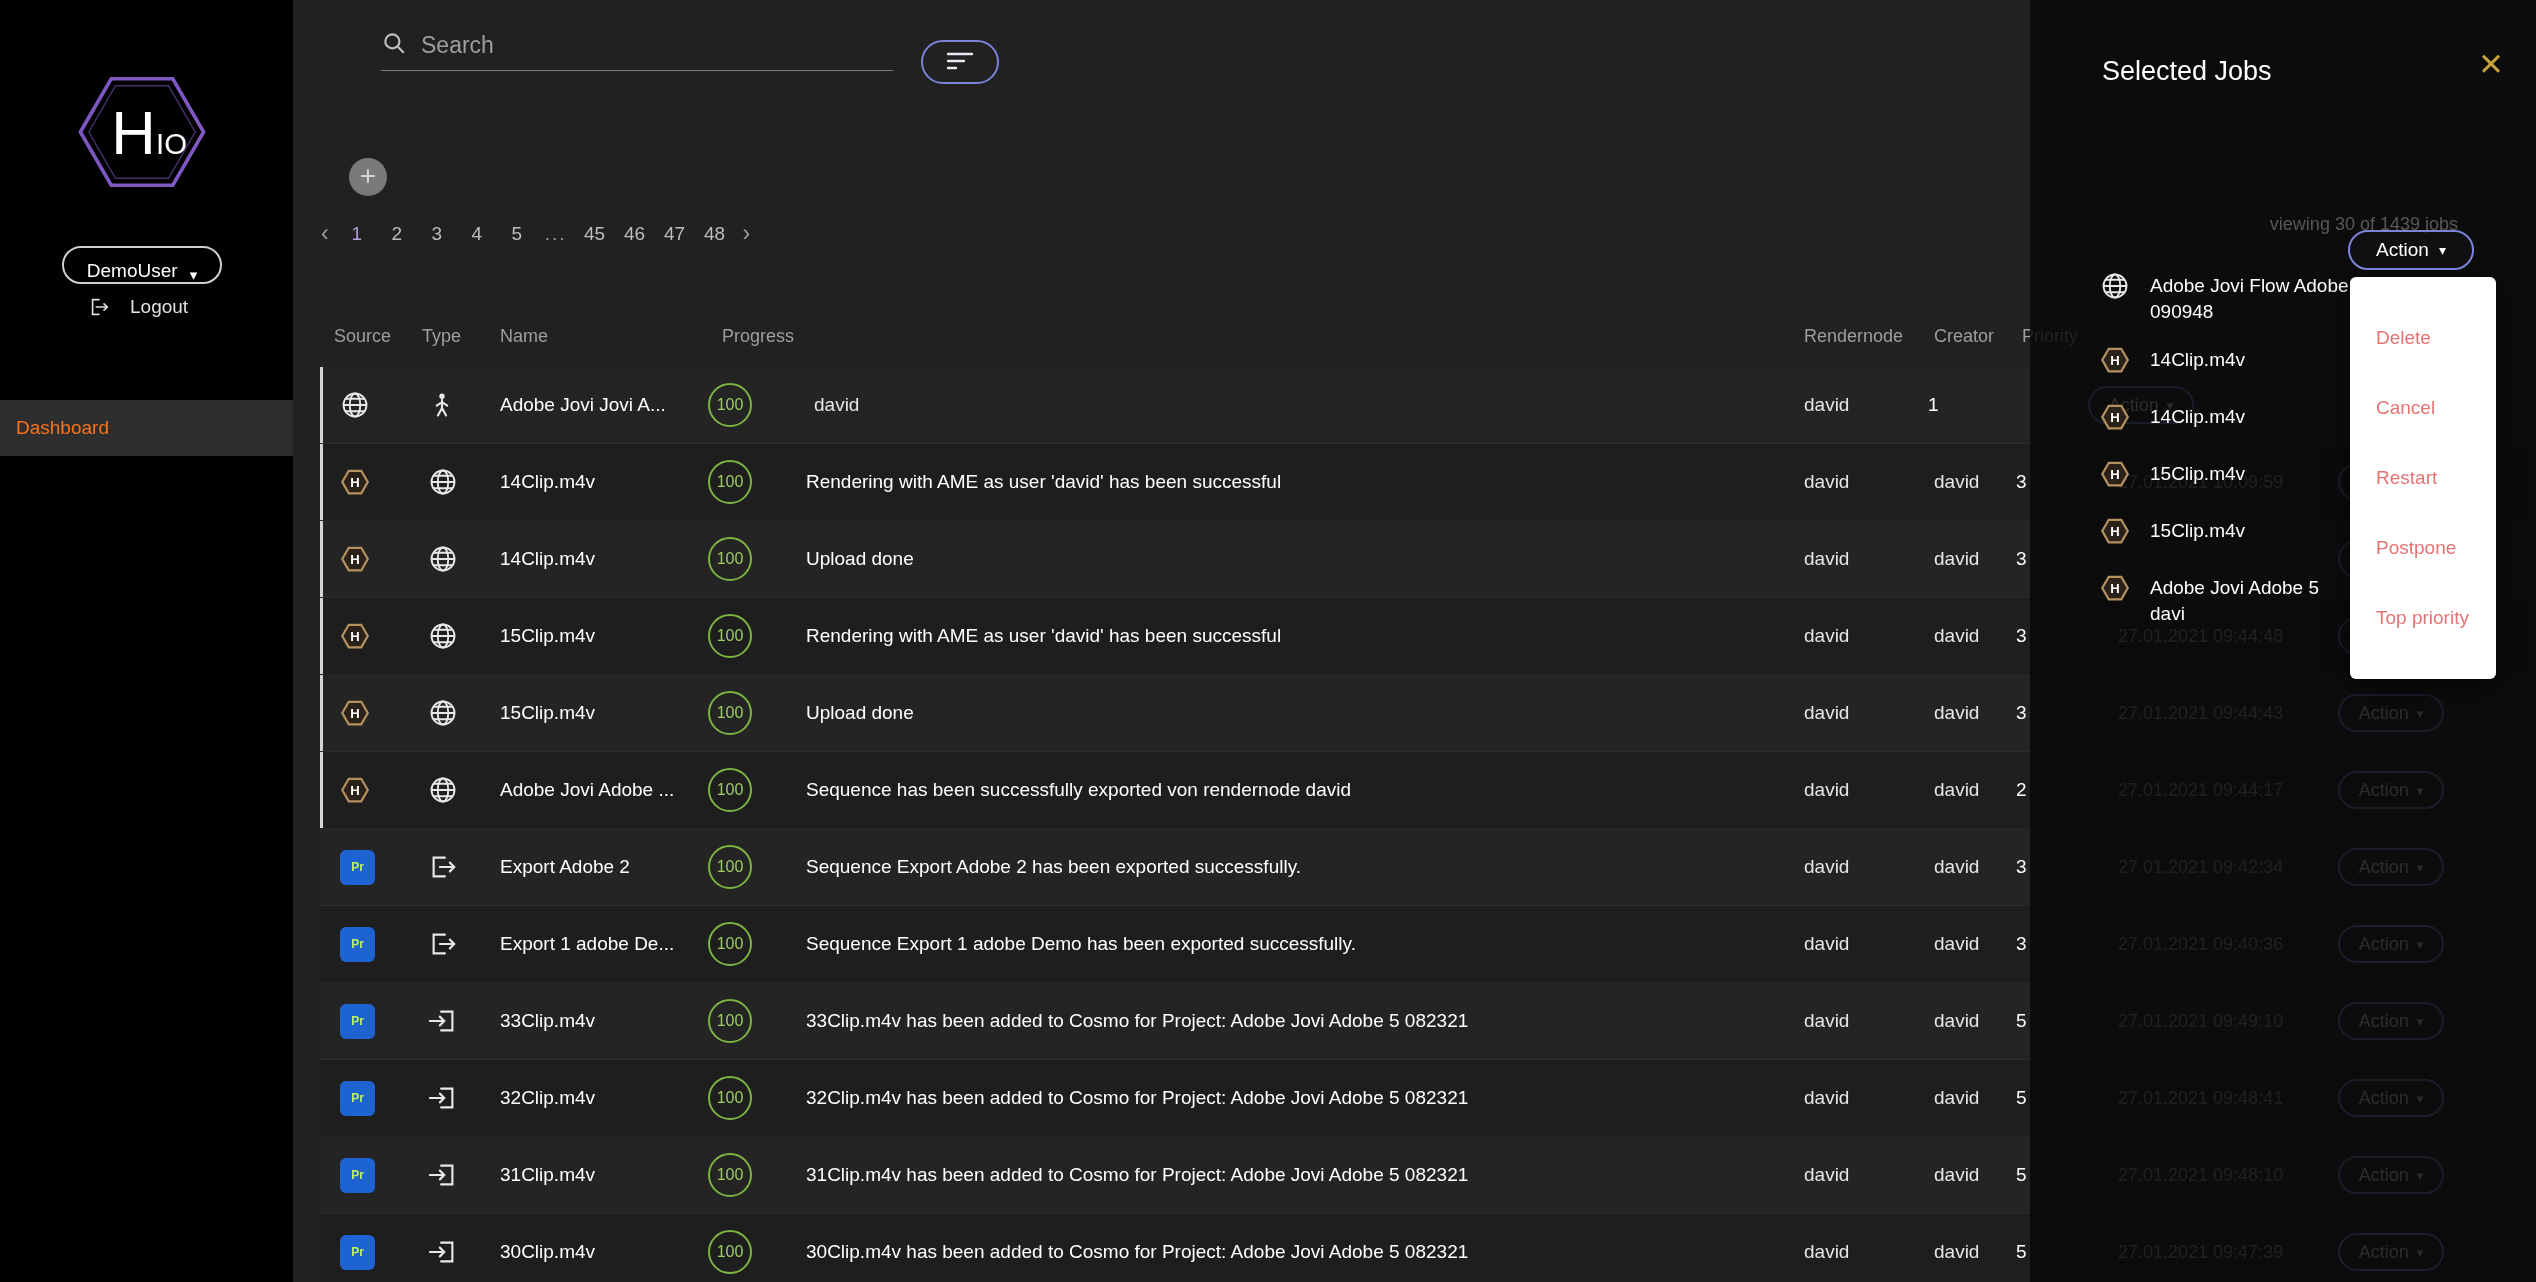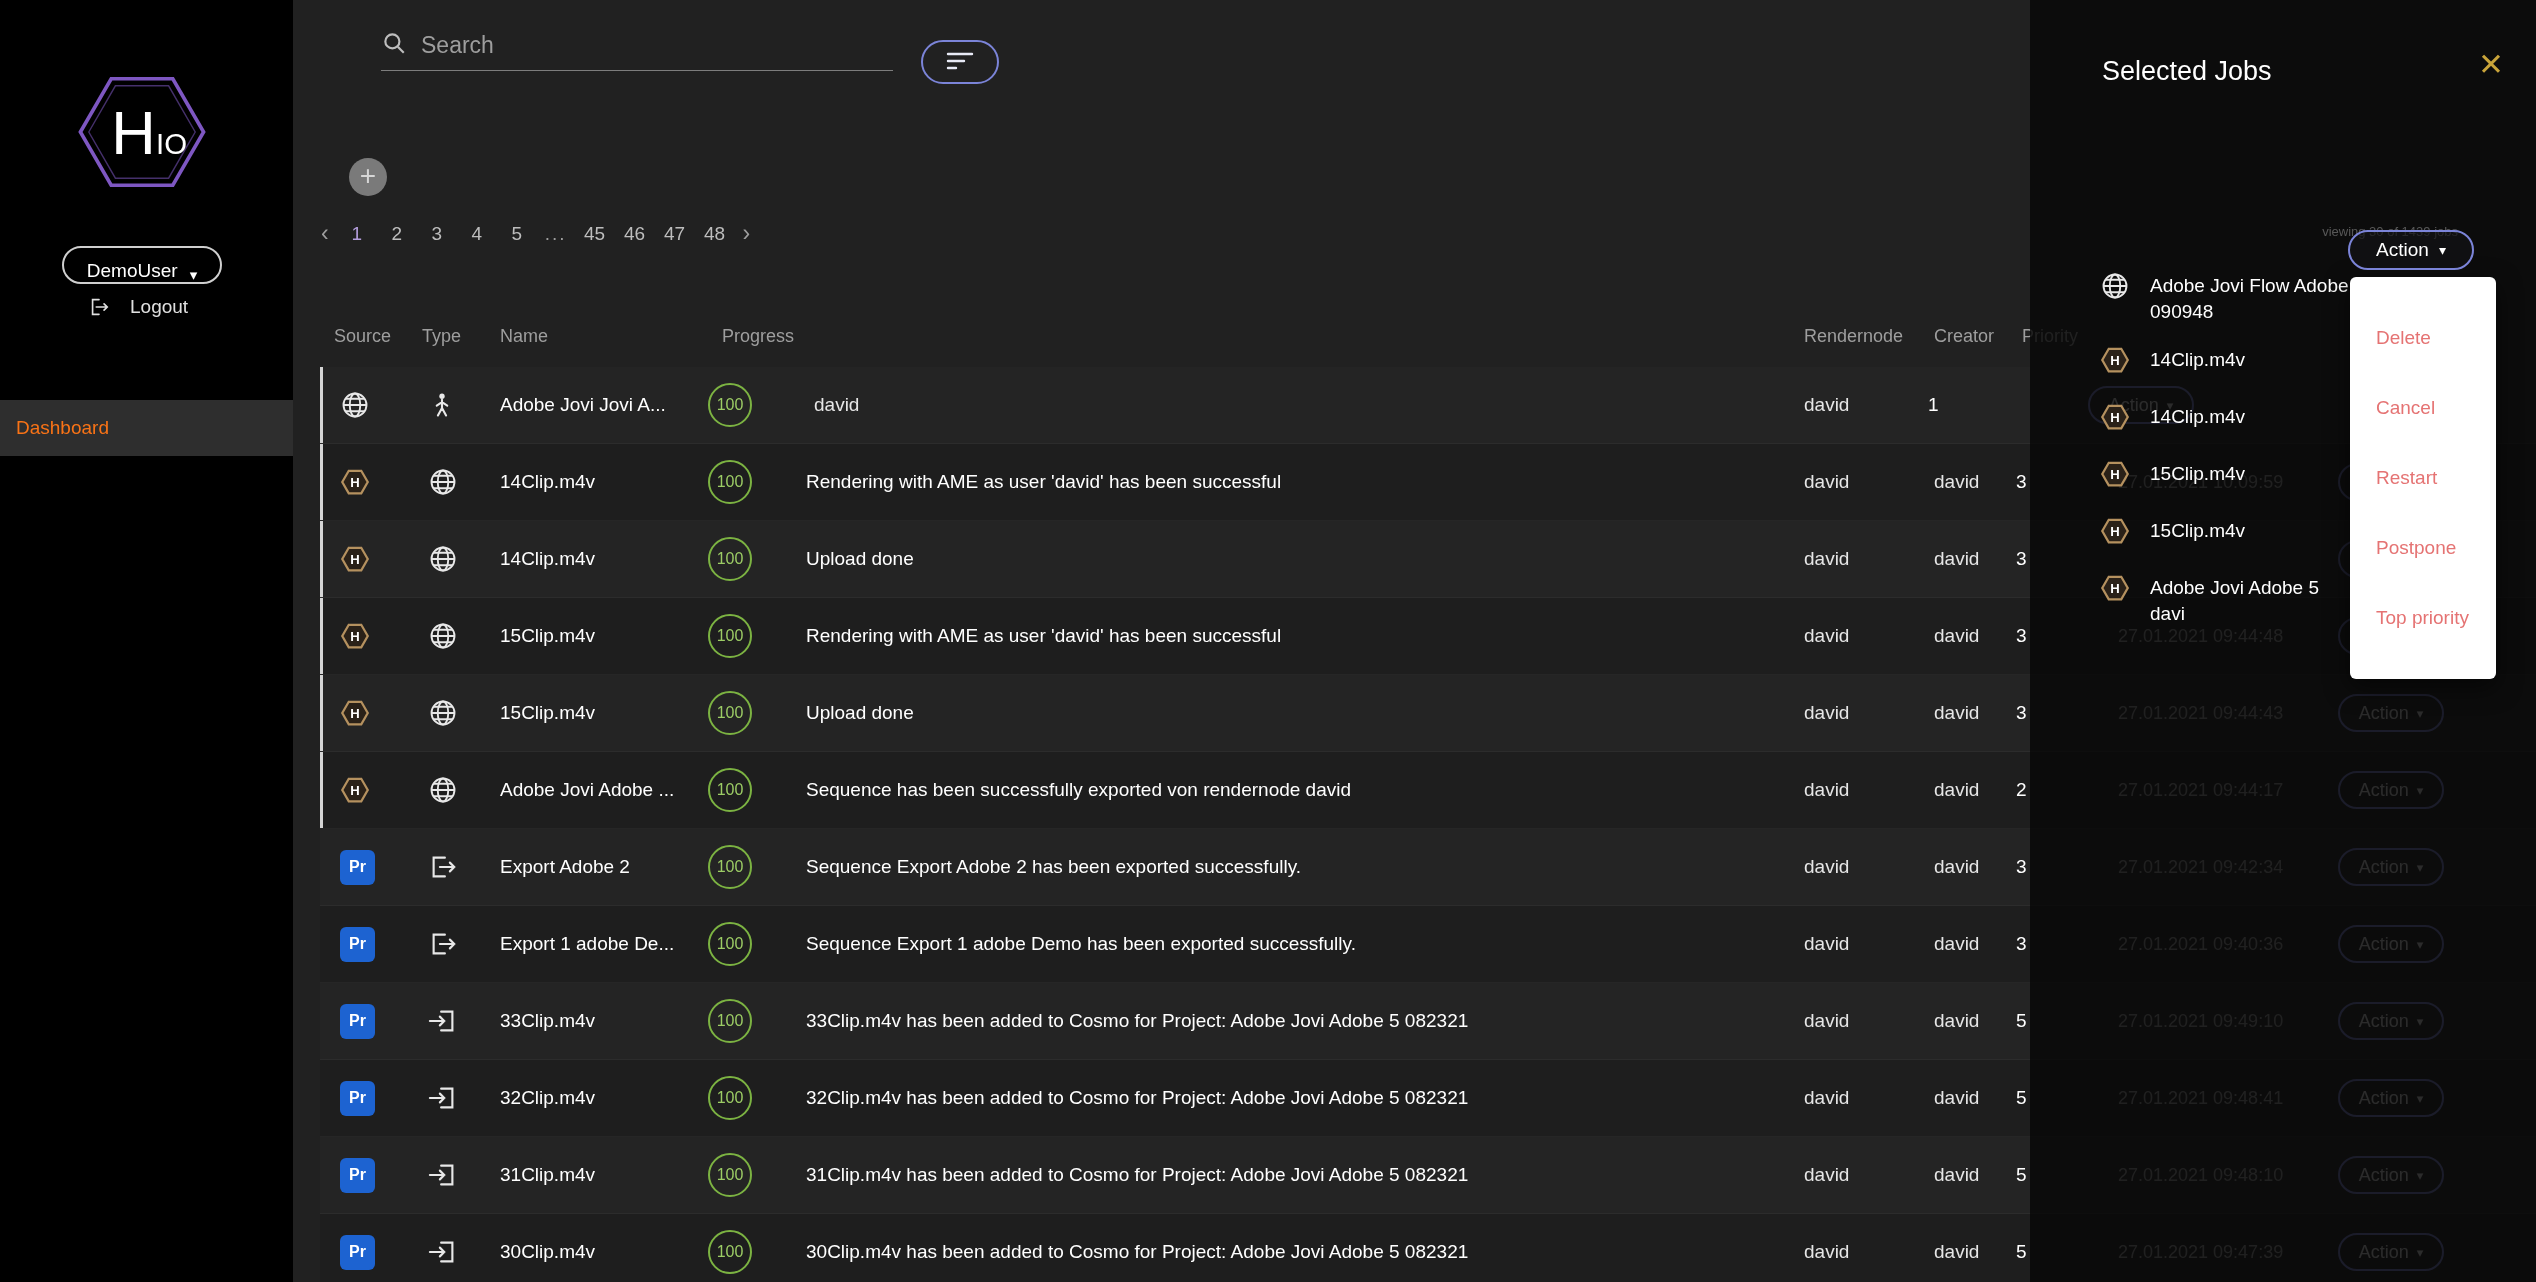--- a/index.html
+++ b/index.html
@@ -55,28 +55,28 @@
     font-size:16px; display:flex; align-items:center; justify-content:center; }
   .c-msg { padding-left:6px; }
   .c-rn, .c-cr { padding-left:14px; color:#e6e6e6; }
   .c-pri { padding-left:8px; }
   .c-date { padding-left:30px; color:#9e9e9e; font-size:18px; }
   .c-action { display:flex; align-items:center; }
   .action-btn { width:106px; height:38px; border:2px solid #7b84d8; border-radius:19px; background:transparent;
     color:#e0e0e0; font-size:18px; display:flex; align-items:center; justify-content:center; gap:8px;
     cursor:pointer; font-family:"Liberation Sans", sans-serif; }
   .action-btn .caret { font-size:13px; }
-  .pr-badge { width:35px; height:35px; background:#1d63d1; border-radius:6px; color:#ffffff; font-size:16px;
+  .pr-badge { width:35px; height:35px; background:#1d63d1; border-radius:6px; color:#bef264; font-size:12px;
     font-weight:bold; display:flex; align-items:center; justify-content:center; }
   
   .panel { position:absolute; right:0; top:0; width:506px; height:100%; background:rgba(8,8,8,0.84); z-index:10; }
   .panel-title { position:absolute; left:72px; top:56px; font-size:27px; color:#fff; }
   .panel-close { position:absolute; right:32px; top:46px; color:#c9a43a; font-size:31px; cursor:pointer;
     background:none; border:none; font-family:"Liberation Sans", sans-serif; }
-  .viewing { position:absolute; right:78px; top:224px; font-size:13px; color:rgba(180,180,180,0.45); }
+  .viewing { position:absolute; right:78px; top:214px; font-size:18px; color:rgba(180,180,180,0.45); }
   .panel-action-btn { position:absolute; left:318px; top:230px; width:126px; height:40px; border:2px solid #7b84d8;
     border-radius:20px; background:rgba(18,18,22,0.7); color:#fff; font-size:19px; display:flex; align-items:center;
     justify-content:center; gap:10px; z-index:13; cursor:pointer; font-family:"Liberation Sans", sans-serif; }
   .panel-action-btn .caret { font-size:14px; }
   .menu { position:absolute; left:320px; top:277px; width:146px; background:#fff; border-radius:6px;
     box-shadow:0 8px 24px rgba(0,0,0,0.55); z-index:12; padding:26px 0; }
   .menu-item { padding:24px 12px 24px 26px; color:#e57373; font-size:19px; cursor:pointer; }
   .sel-list { position:absolute; left:70px; top:262px; right:36px; z-index:11; }
   .sel-item { display:flex; align-items:flex-start; gap:18px; padding:11px 0; font-size:19px;
     line-height:26px; cursor:pointer; }

